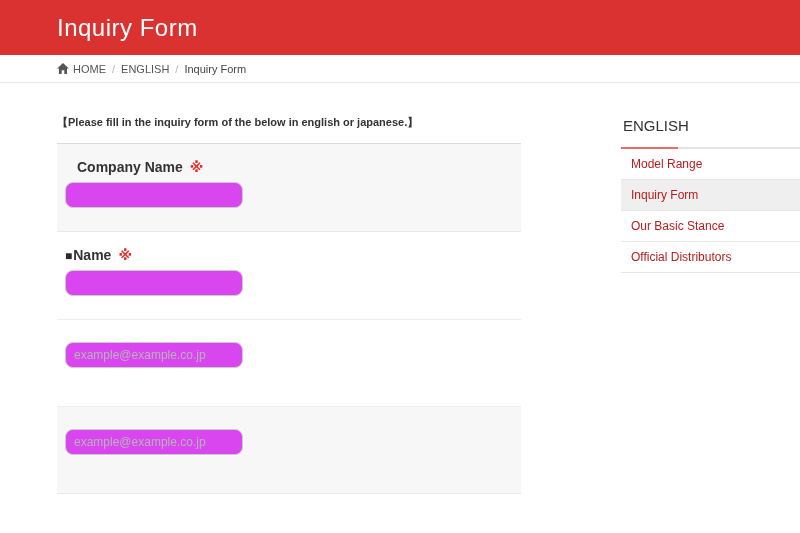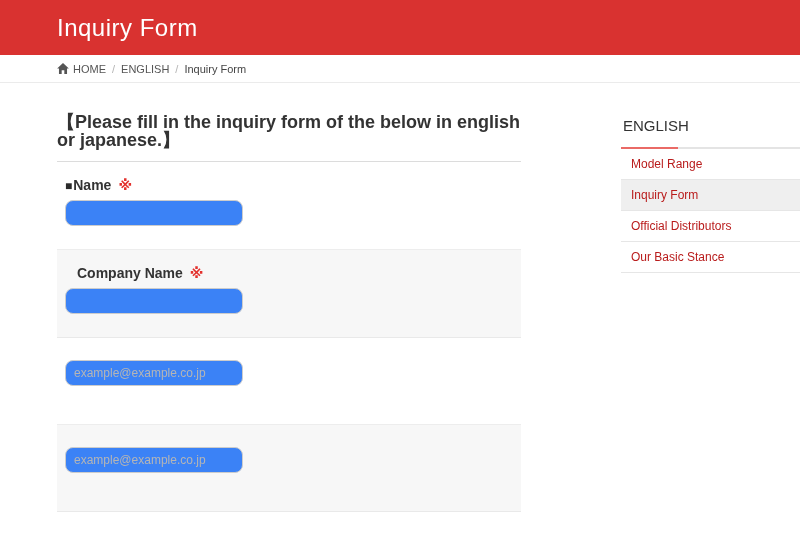--- a/index.html
+++ b/index.html
@@ -52,21 +52,21 @@
   .main-wrap {
     display: flex;
     align-items: flex-start;
     padding: 30px 0 0 57px;
   }
   .content-col { width: 464px; flex: 0 0 464px; }
   .sidebar-col { flex: 1 1 auto; margin-left: 100px; padding-top: 4px; }
 
   
   .intro-heading {
-    font-size: 18px;
+    font-size: 11px;
     font-weight: bold;
     color: #333;
     line-height: 18px;
     margin-bottom: 12px;
   }
   .required-note {
     font-size: 12px;
     color: #555;
     margin-bottom: 17px;
   }
@@ -94,21 +94,21 @@
   .text-input {
     display: block;
     margin-top: 7px;
     width: 178px;
     height: 26px;
     border: 1px solid #cccccc;
     border-radius: 8px;
     padding: 0 8px;
     font-size: 12px;
     color: #333;
-    background: #3b82f6;
+    background: #d946ef;
     font-family: "Liberation Sans", "DejaVu Sans", sans-serif;
   }
   .text-input::placeholder { color: #b5b5b5; opacity: 1; }
 
   
   .sidebar-title {
     font-size: 15px;
     font-weight: normal;
     color: #333;
     padding: 0 0 13px 2px;
@@ -159,27 +159,27 @@
   <span class="crumb-current">Inquiry Form</span>
 </nav>
 
 <div class="main-wrap">
 
   <main class="content-col">
     <p class="intro-heading">【Please fill in the inquiry form of the below in english or japanese.】</p>
 
     <form class="inquiry-form">
 
+      <div class="form-row shaded">
+        <label class="field-label no-bullet"><span>Company Name</span><span class="req-mark">※</span></label>
+        <input type="text" class="text-input" placeholder="" style="">
+      </div>
+
       <div class="form-row">
         <label class="field-label"><span class="bullet">■</span><span>Name</span><span class="req-mark">※</span></label>
-        <input type="text" class="text-input" placeholder="" style="">
-      </div>
-
-      <div class="form-row shaded">
-        <label class="field-label no-bullet"><span>Company Name</span><span class="req-mark">※</span></label>
         <input type="text" class="text-input" placeholder="" style="">
       </div>
 
       <div class="form-row">
         <input type="text" class="text-input" placeholder="example@example.co.jp" style="">
       </div>
 
       <div class="form-row shaded">
         <input type="text" class="text-input" placeholder="example@example.co.jp" style="">
       </div>
@@ -190,21 +190,21 @@
   <aside class="sidebar-col">
     <h2 class="sidebar-title">ENGLISH</h2>
     <ul class="sidebar-menu">
       <li>
           <span>Model Range</span>
         </li>
       <li class="active">
           <span>Inquiry Form</span>
         </li>
       <li>
+          <span>Our Basic Stance</span>
+        </li>
+      <li>
           <span>Official Distributors</span>
-        </li>
-      <li>
-          <span>Our Basic Stance</span>
         </li>
     </ul>
   </aside>
 
 </div>
 
 </body></html>

